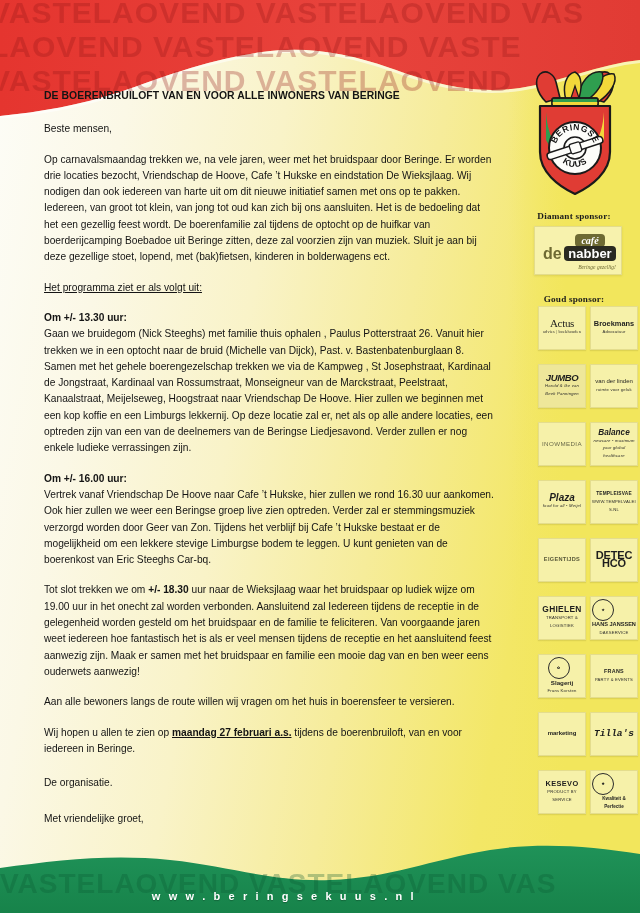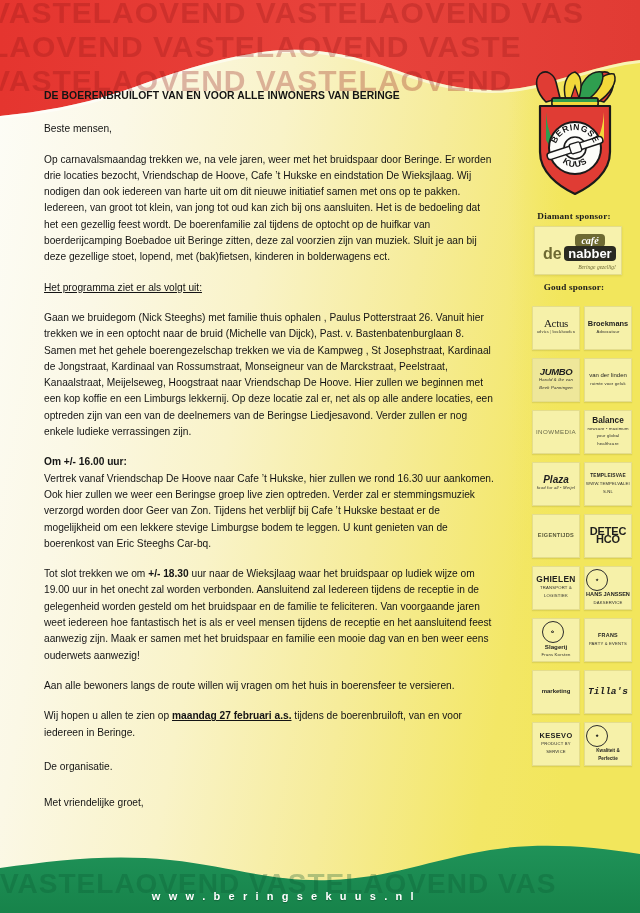--- a/index.html
+++ b/index.html
@@ -147,45 +147,45 @@
     position: absolute;
     width: 132px;
     text-align: center;
     font-family: "Liberation Serif", serif;
     font-weight: 700;
     font-size: 9.2px;
     color: #1c1c1c;
     letter-spacing: 0.2px;
   }
   .label-diamant { top: 211px; }
-  .label-goud { top: 282px; }
+  .label-goud { top: 294px; }
 
   .diamant-tile {
     position: absolute;
     top: 226px;
     left: 26px;
     width: 88px;
     height: 49px;
     background: #f97316;
     border: 1px solid #e3dc8c;
     box-shadow: 0 1px 2px rgba(120,110,30,0.18);
     display: flex;
     align-items: center;
     justify-content: center;
     overflow: hidden;
   }
 
   .grid {
     position: absolute;
     top: 306px;
-    left: 24px;
+    left: 30px;
     width: 100px;
     display: grid;
     grid-template-columns: 48px 48px;
-    gap: 8px 4px;
+    gap: 14px 4px;
   }
   .tile {
     width: 48px;
     height: 44px;
     background: #f6f1a9;
     border: 1px solid #e4dd8d;
     box-shadow: 0 1px 1px rgba(120,110,30,0.16);
     display: flex;
     align-items: center;
     justify-content: center;
@@ -210,21 +210,21 @@
     color: #2a2a2a;
   }
 
   
   .t-actus .ttxt { font-family: "Liberation Serif", serif; font-size: 11px; font-weight: 400; letter-spacing: -0.3px; }
   .t-broekmans .ttxt { font-size: 7.4px; }
   .t-jumbo { background: #eee79a; }
   .t-jumbo .ttxt { font-size: 9.5px; letter-spacing: -0.4px; font-style: italic; }
   .t-vanderlinden .ttxt { font-size: 6px; font-weight: 400; }
   .t-inowmedia .ttxt { font-size: 6.2px; font-weight: 400; letter-spacing: 0.4px; color: #6a6a4a; }
-  .t-balance .ttxt { font-size: 8.2px; }
+  .t-balance .ttxt { font-size: 8.2px; font-style: italic; }
   .t-plaza .ttxt { font-family: Liberation Sans, sans-serif; font-size: 10px; font-style: italic; }
   .t-tempel { background: #f6f1a9; }
   .t-tempel .ttxt { font-size: 4.8px; letter-spacing: 0.2px; }
   .t-eigentijds .ttxt { font-size: 5.6px; letter-spacing: 0.3px; color: #5a5a3a; }
   .t-detechco .ttxt { font-size: 11px; letter-spacing: -0.2px; }
   .t-ghielen .ttxt { font-size: 8.4px; letter-spacing: 0.3px; }
   .t-hansjanssen .ttxt { font-size: 5.6px; }
   .t-slagerij .ttxt { font-size: 6.2px; }
   .t-frans .ttxt { font-size: 5.4px; letter-spacing: 0.3px; }
   .t-marketing .ttxt { font-size: 6px; }
@@ -285,20 +285,21 @@
 
     <p>Beste mensen,</p>
 
     <p>Op carnavalsmaandag trekken we, na vele jaren, weer met het bruidspaar door Beringe. Er worden drie locaties bezocht,  Vriendschap de Hoove,  Cafe ’t Hukske en eindstation De Wieksjlaag. Wij nodigen dan ook iedereen van harte uit om dit nieuwe initiatief samen met ons op te pakken. Iedereen, van groot tot klein, van jong tot oud kan zich bij ons aansluiten. Het is de bedoeling dat het een gezellig feest wordt.  De boerenfamilie zal tijdens de optocht op de huifkar van boerderijcamping Boebadoe uit Beringe zitten, deze zal voorzien zijn van muziek. Sluit je aan bij deze gezellige stoet, lopend, met (bak)fietsen, kinderen in bolderwagens ect.</p>
 
     <p>
       <span class="u">Het programma ziet er als volgt uit:</span>
     </p>
 
     <p>
+      <span class="head-time">Om +/- 13.30 uur:</span>
       <span>Gaan we bruidegom (Nick Steeghs) met familie thuis ophalen , Paulus Potterstraat 26. Vanuit hier trekken we in een optocht naar de bruid (Michelle van Dijck), Past. v. Bastenbatenburglaan 8.  Samen met het gehele boerengezelschap trekken we via de Kampweg , St Josephstraat, Kardinaal de Jongstraat, Kardinaal van Rossumstraat, Monseigneur van de Marckstraat, Peelstraat, Kanaalstraat, Meijelseweg, Hoogstraat naar Vriendschap De Hoove. Hier zullen we beginnen met een kop koffie en een Limburgs lekkernij.  Op deze locatie zal er, net als op alle andere  locaties, een optreden zijn van een van de deelnemers van de Beringse Liedjesavond. Verder zullen er nog enkele ludieke verrassingen zijn.</span>
     </p>
 
     <p>
       <span class="head-time">Om +/- 16.00 uur:</span>
       <span>Vertrek vanaf Vriendschap De Hoove naar Cafe ’t Hukske, hier zullen we rond 16.30 uur aankomen.  Ook hier zullen we weer een Beringse groep live zien optreden. Verder zal er stemmingsmuziek verzorgd worden door Geer van Zon. Tijdens het verblijf bij Cafe ’t Hukske bestaat er de mogelijkheid om een lekkere stevige Limburgse bodem te leggen. U kunt genieten van de boerenkost van Eric Steeghs  Car-bq.</span>
     </p>
 
     <p>
       <span>Tot slot trekken we om </span><span class="b">+/- 18.30</span><span> uur naar de Wieksjlaag waar het bruidspaar op ludiek wijze om 19.00 uur in het onecht zal worden verbonden.  Aansluitend zal Iedereen tijdens de receptie in de gelegenheid worden gesteld om het bruidspaar en de familie te feliciteren. Van voorgaande jaren weet iedereen hoe fantastisch het is als er veel mensen tijdens de receptie en het aansluitend feest aanwezig zijn. Maak er samen met het bruidspaar en familie een mooie dag van en ben weer eens ouderwets aanwezig!</span>

